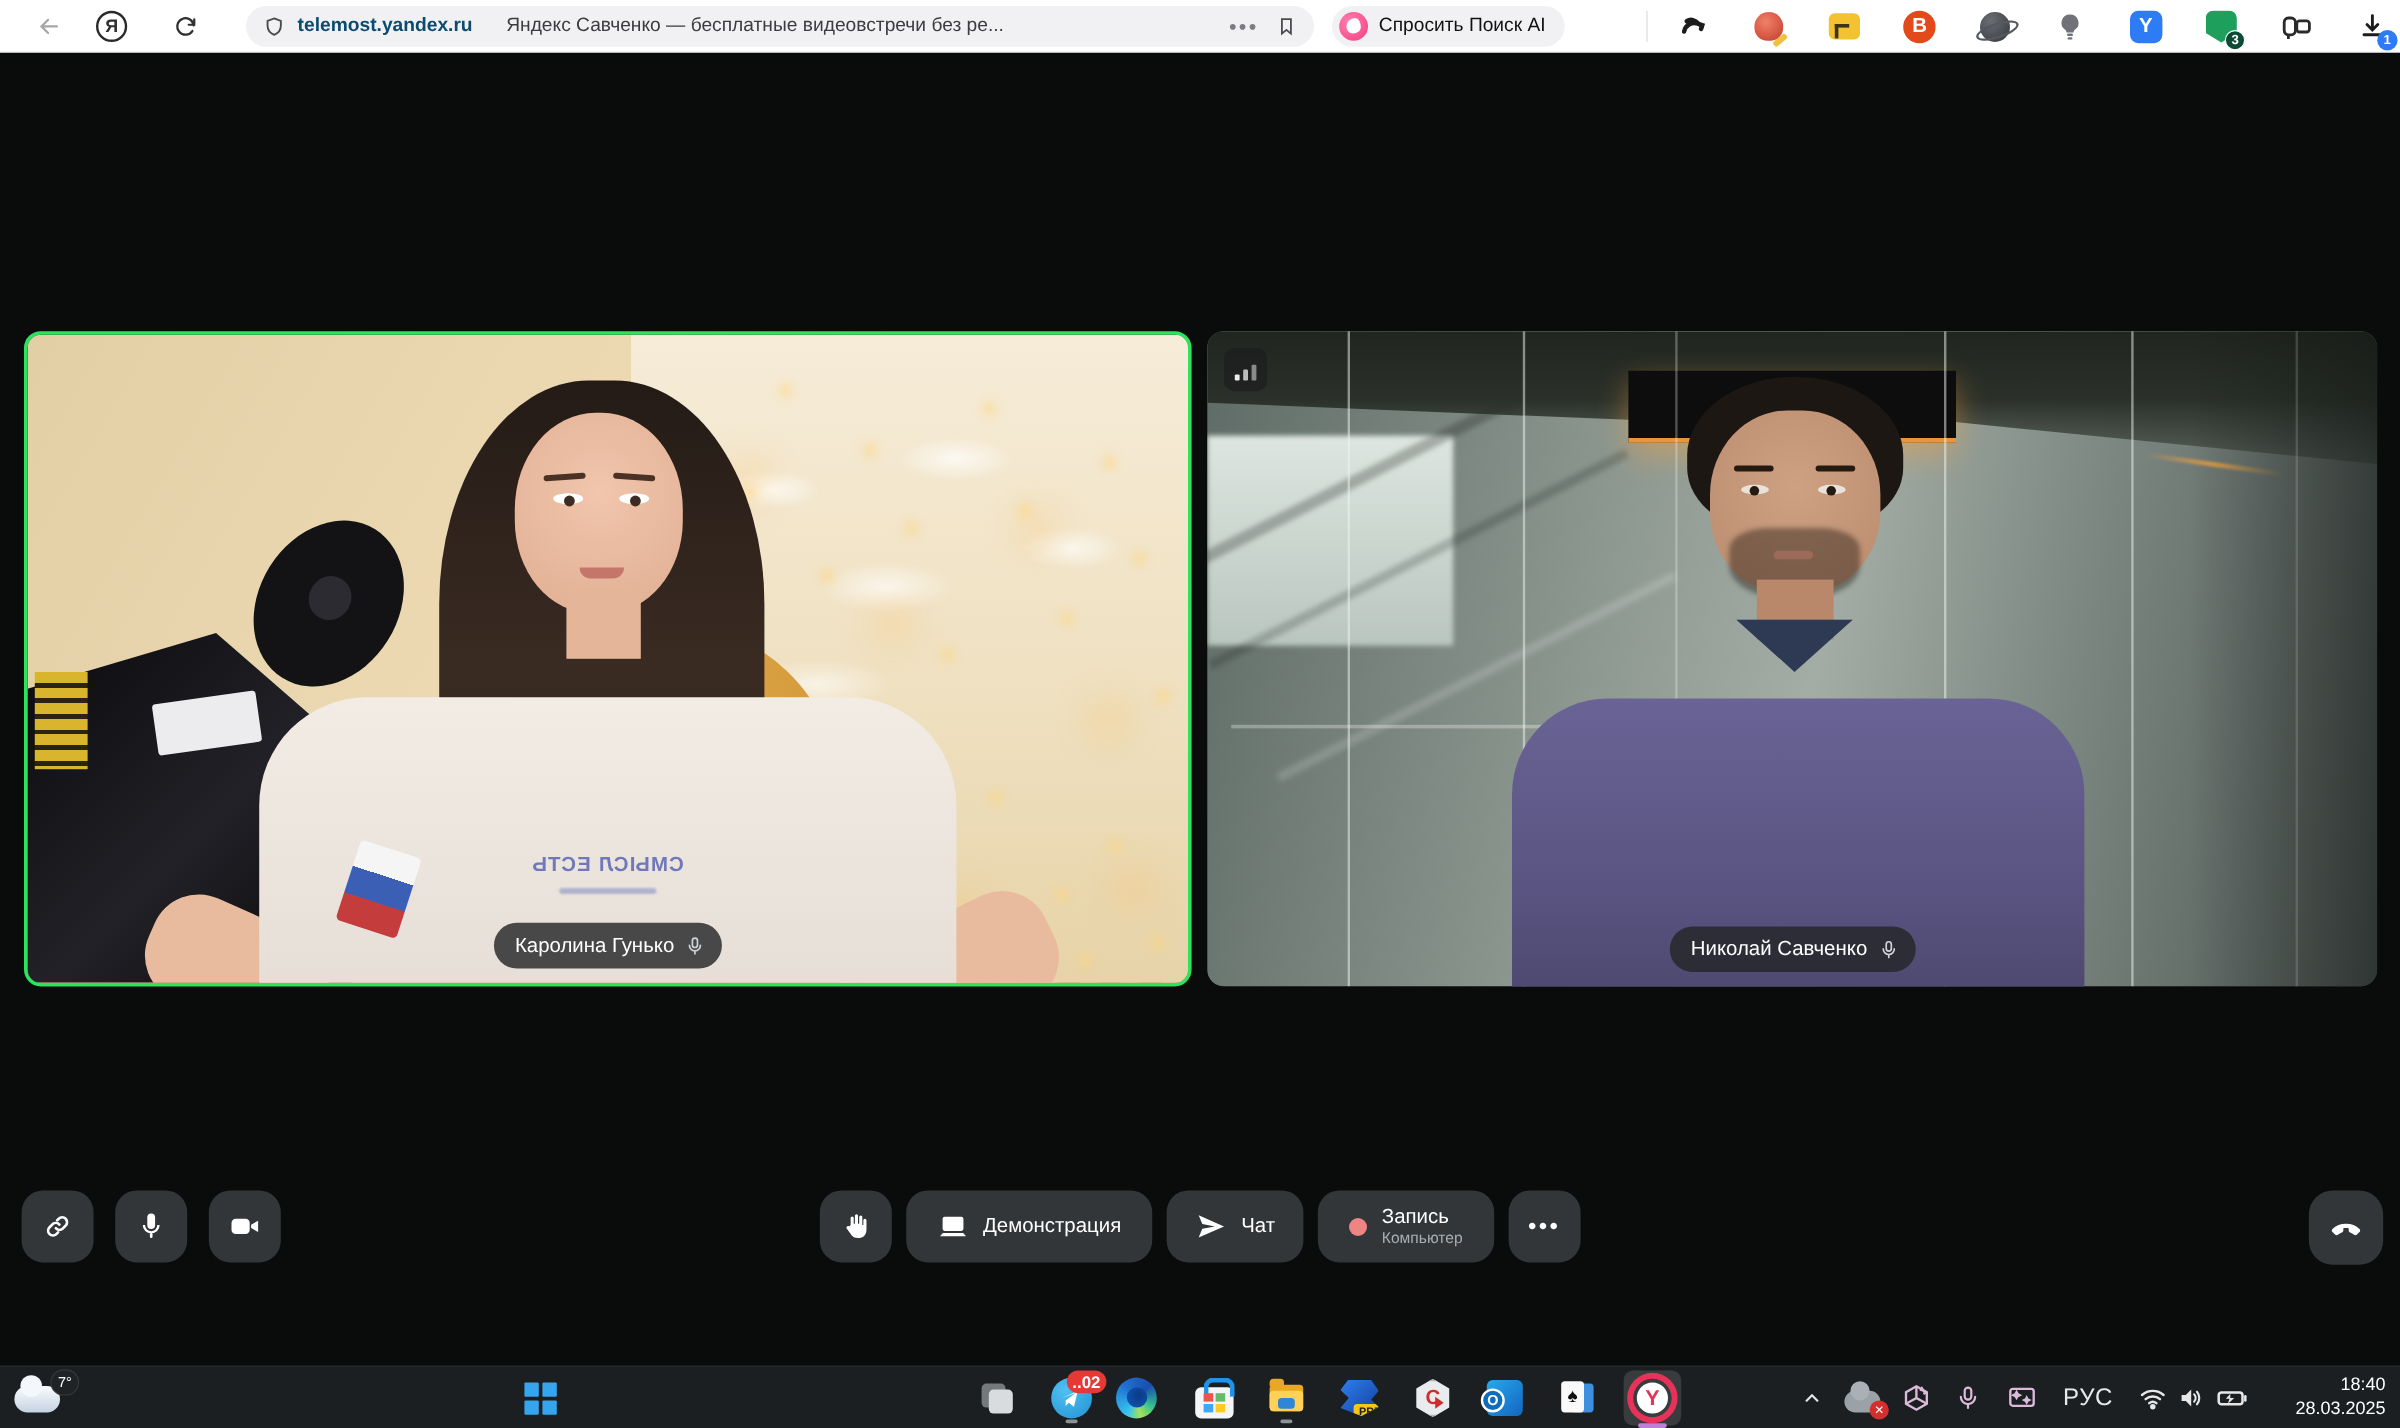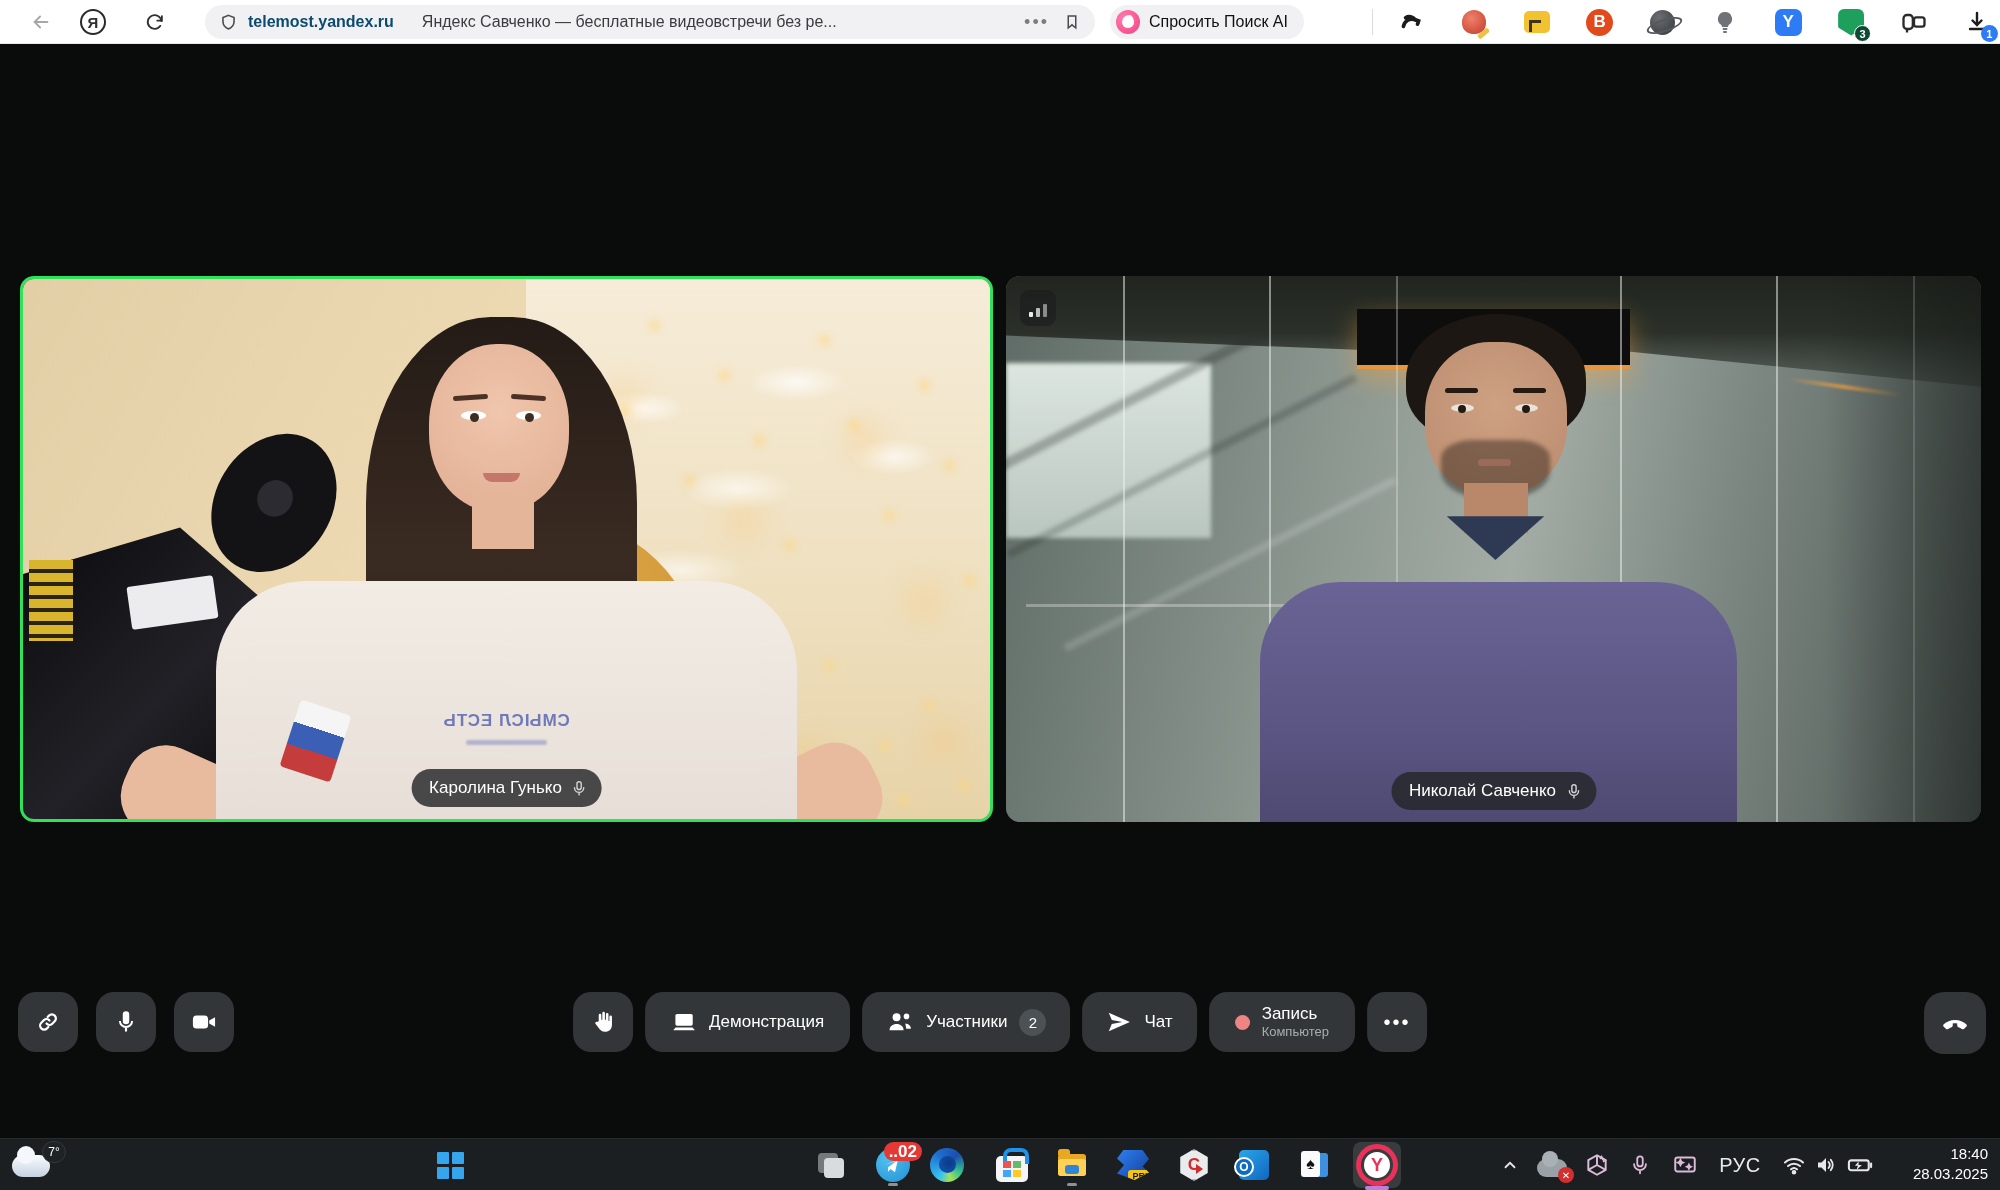--- a/index.html
+++ b/index.html
@@ -171,21 +171,21 @@
   .search-thumb{width:92px;height:32px;border-radius:16px;
     background:linear-gradient(180deg,#33457c 0%,#8aa0cc 55%,#eef2f7 78%,#ffffff 100%);position:relative;overflow:hidden;}
   .search-thumb::before{content:"";position:absolute;left:12px;top:4px;width:10px;height:18px;background:#e9eef6;
     clip-path:polygon(50% 0,100% 100%,0 100%);}
   .search-thumb::after{content:"";position:absolute;right:14px;top:2px;width:12px;height:22px;background:#d8e2ee;
     clip-path:polygon(50% 0,100% 100%,0 100%);}
   .taskview-back{position:absolute;left:9px;top:8px;width:20px;height:20px;border-radius:4px;background:#74797c;}
   .taskview-front{position:absolute;left:15px;top:13px;width:20px;height:20px;border-radius:4px;background:#d9dcde;}
   .tg-circle{width:34px;height:34px;border-radius:50%;background:radial-gradient(circle at 35% 30%,#4fc0f2,#2492d2);position:relative;}
   .tg-badge{position:absolute;right:-12px;top:-6px;min-width:30px;height:19px;border-radius:10px;background:#e53935;color:#fff;
-    font-size:17px;font-weight:700;display:flex;align-items:center;justify-content:center;padding:0 5px;}
+    font-size:14px;font-weight:700;display:flex;align-items:center;justify-content:center;padding:0 5px;}
   .edge-circle{width:34px;height:34px;border-radius:50%;
     background:conic-gradient(from 210deg,#37c4f0,#1f6fd0 30%,#1a4fae 55%,#35c48e 75%,#a6e05a 88%,#37c4f0);position:relative;}
   .edge-circle::after{content:"";position:absolute;left:9px;top:8px;width:17px;height:17px;border-radius:50%;
     background:radial-gradient(circle at 60% 40%,#0b3a86,#1159b8);}
   .store-bag{width:32px;height:26px;background:#f4f5f7;border-radius:5px;position:relative;margin-top:8px;}
   .store-bag::before{content:"";position:absolute;left:7px;top:-8px;width:18px;height:12px;border:4px solid #1e93e8;border-bottom:none;border-radius:8px 8px 0 0;}
   .store-sq{position:absolute;left:7px;top:5px;width:18px;height:16px;display:grid;grid-template-columns:8px 8px;grid-template-rows:7px 7px;gap:2px;}
   .store-sq i:nth-child(1){background:#ef5350;} .store-sq i:nth-child(2){background:#66bb6a;}
   .store-sq i:nth-child(3){background:#42a5f5;} .store-sq i:nth-child(4){background:#ffca28;}
   .folder-back{position:absolute;left:6px;top:9px;width:28px;height:22px;border-radius:3px;background:#e8a823;}
@@ -420,30 +420,20 @@
             </svg>
         </div>
         <div class="cbtn" style="padding:0 26px">
           <svg width="26" height="26" viewBox="0 0 24 24" fill="#fff">
               <rect x="4" y="4.5" width="16" height="11" rx="1.6"></rect>
               <path d="M2 19.5h20l-2.2-2.4H4.2z"></path>
             </svg>
           <span>Демонстрация</span>
         </div>
         <div class="cbtn" style="padding:0 24px">
-          <svg width="28" height="28" viewBox="0 0 24 24" fill="#fff">
-              <circle cx="9" cy="8" r="3.4"></circle>
-              <path d="M3 19c0-3.3 2.7-5.3 6-5.3s6 2 6 5.3z"></path>
-              <circle cx="17.5" cy="7.2" r="2.4"></circle>
-              <path d="M16.5 13.2c2.8.2 4.8 2 4.8 4.6h-4"></path>
-            </svg>
-          <span>Участники</span>
-          <span class="count-badge">2</span>
-        </div>
-        <div class="cbtn" style="padding:0 24px">
           <svg width="26" height="26" viewBox="0 0 24 24" fill="#fff">
               <path d="M2.5 20.5L22 12 2.5 3.5l2.8 6.6L15 12l-9.7 1.9z"></path>
             </svg>
           <span>Чат</span>
         </div>
         <div class="cbtn" style="padding:0 26px">
           <span class="rec-dot"></span>
           <span class="sub">
             <span>Запись</span>
             <span class="l2">Компьютер</span>

